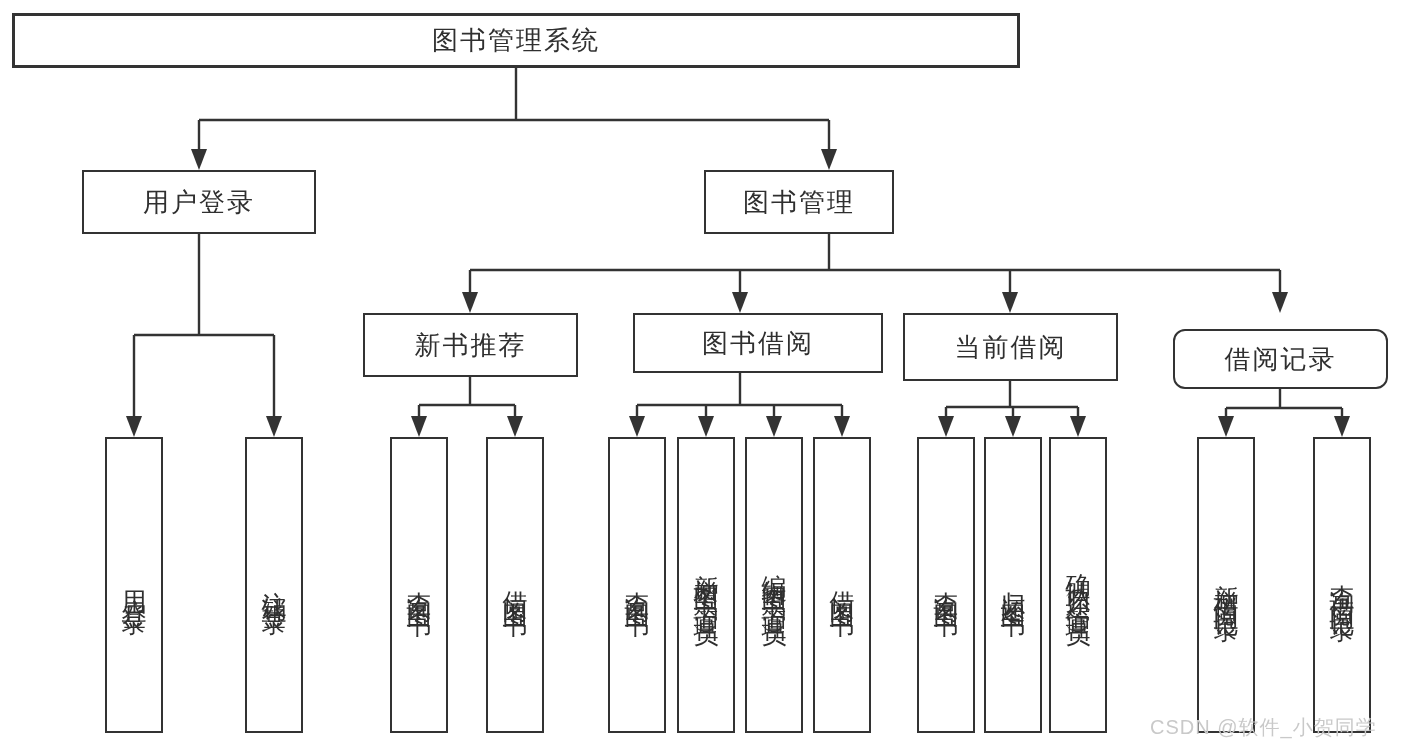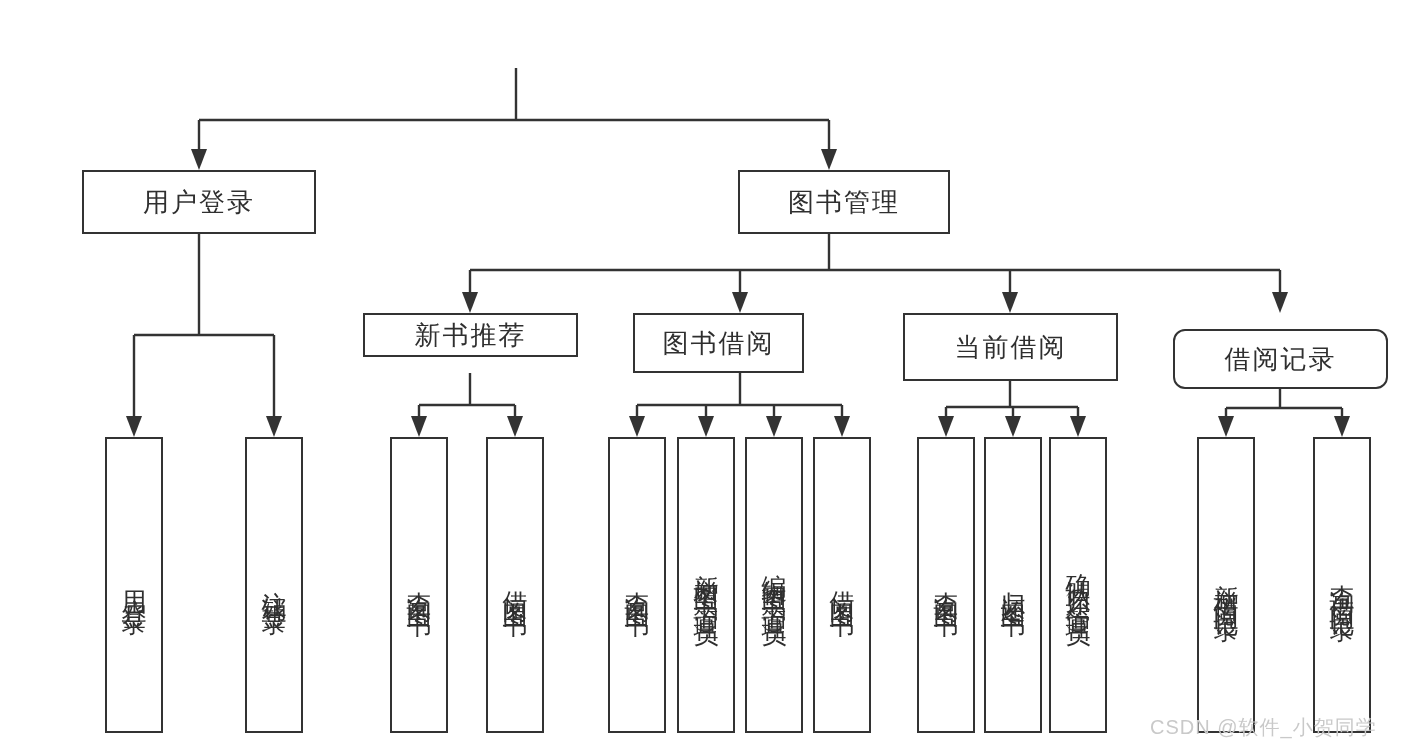--- a/index.html
+++ b/index.html
@@ -103,26 +103,27 @@
     <path class="edge" d="M1010 373 V407 M946 407 H1078 M946 407 V417 M1013 407 V417 M1078 407 V417"></path>
     <polygon class="arrow" points="938,416 954,416 946,437"></polygon>
     <polygon class="arrow" points="1005,416 1021,416 1013,437"></polygon>
     <polygon class="arrow" points="1070,416 1086,416 1078,437"></polygon>
 
     <path class="edge" d="M1280 373 V408 M1226 408 H1342 M1226 408 V417 M1342 408 V417"></path>
     <polygon class="arrow" points="1218,416 1234,416 1226,437"></polygon>
     <polygon class="arrow" points="1334,416 1350,416 1342,437"></polygon>
   </svg>
 
+  <div class="box h-box root-box" style="left:12px; top:13px; width:1008px; height:55px;">图书管理系统</div>
 
   <div class="box h-box" style="left:82px; top:170px; width:234px; height:64px;">用户登录</div>
-  <div class="box h-box" style="left:738px; top:170px; width:212px; height:64px;">图书管理</div>
+  <div class="box h-box" style="left:704px; top:170px; width:190px; height:64px;">图书管理</div>
 
-  <div class="box h-box" style="left:363px; top:313px; width:215px; height:44px;">新书推荐</div>
-  <div class="box h-box" style="left:633px; top:313px; width:171px; height:60px;">图书借阅</div>
+  <div class="box h-box" style="left:363px; top:313px; width:215px; height:64px;">新书推荐</div>
+  <div class="box h-box" style="left:633px; top:313px; width:250px; height:60px;">图书借阅</div>
   <div class="box h-box" style="left:903px; top:313px; width:215px; height:68px;">当前借阅</div>
   <div class="box h-box" style="left:1173px; top:329px; width:215px; height:60px;border-radius:12px;">借阅记录</div>
 
   <div class="box v-box" style="left:105px; top:437px; width:58px; height:296px;">用户登录</div>
   <div class="box v-box" style="left:245px; top:437px; width:58px; height:296px;">注销登录</div>
 
   <div class="box v-box" style="left:390px; top:437px; width:58px; height:296px;">查询图书</div>
   <div class="box v-box" style="left:486px; top:437px; width:58px; height:296px;">借阅图书</div>
 
   <div class="box v-box" style="left:608px; top:437px; width:58px; height:296px;">查询图书</div>

